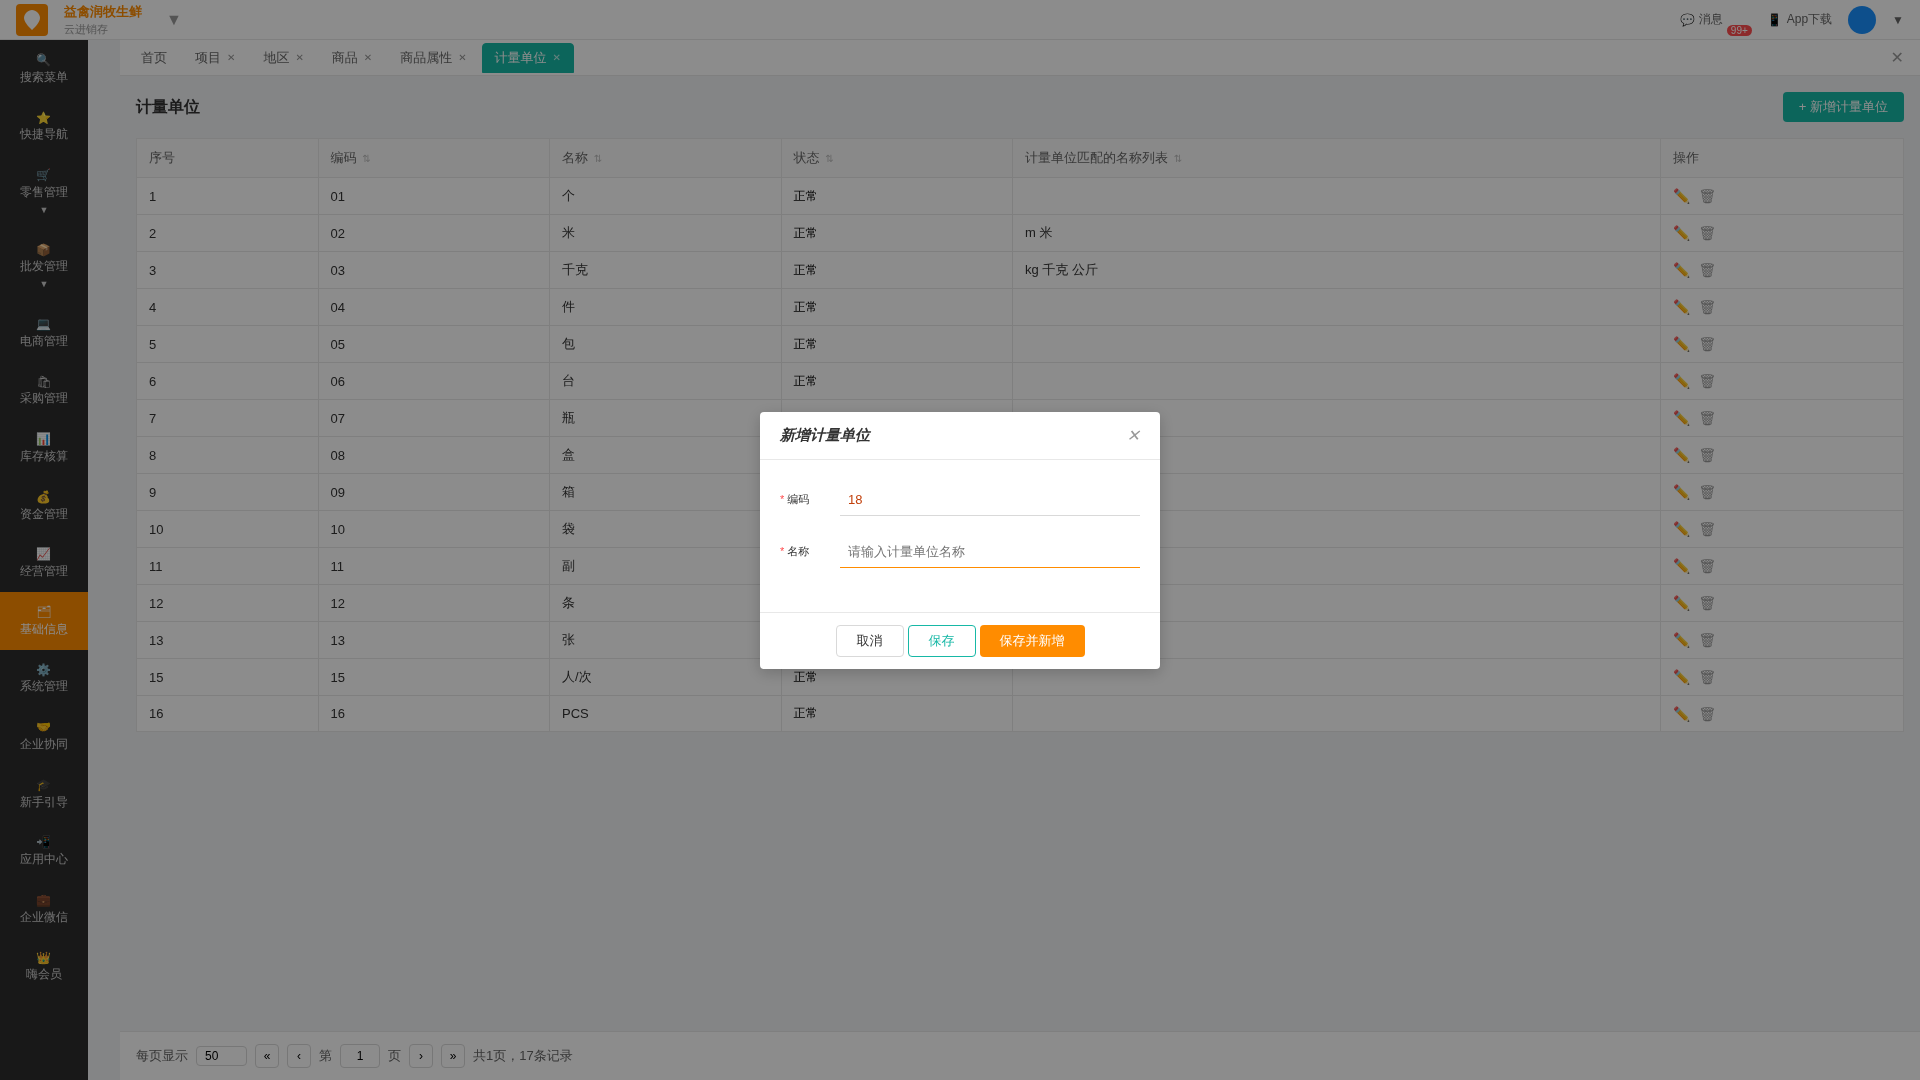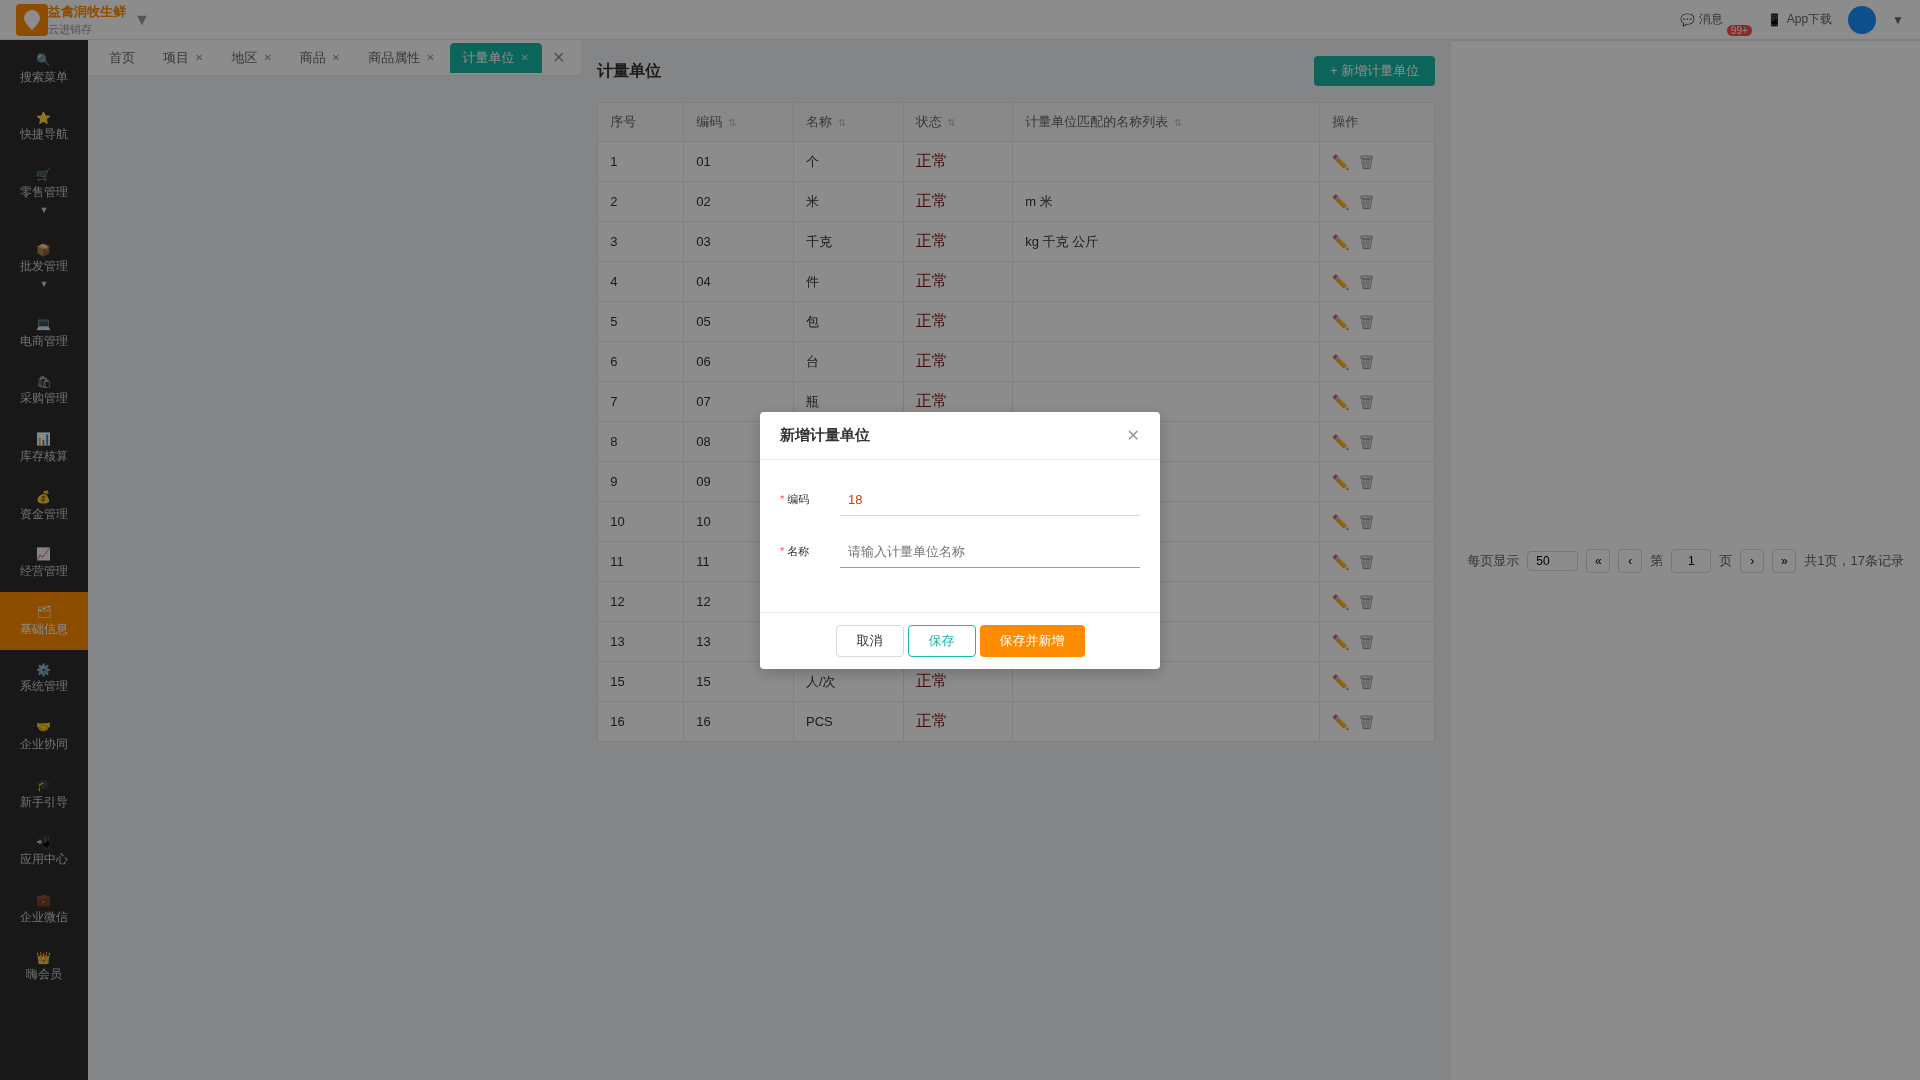--- a/index.html
+++ b/index.html
@@ -12,21 +12,21 @@
       border-bottom: 1px solid #e8e8e8;
       display: flex;
       align-items: center;
       padding: 0 16px;
       justify-content: space-between;
       flex-shrink: 0;
     }
     .logo-area {
       display: flex;
       align-items: center;
-      gap: 0;
+      gap: 16px;
     }
     .logo-icon {
       width: 32px;
       height: 32px;
       background: #ff8c00;
       border-radius: 4px;
       display: flex;
       align-items: center;
       justify-content: center;
       color: white;
@@ -87,22 +87,23 @@
       font-size: 12px;
       line-height: 1.4;
       transition: background 0.2s;
     }
     .sidebar-item.active { background: #ff8c00; color: white; }
 
     
     .content-area {
       flex: 1;
       display: flex;
-      flex-direction: row;
+      flex-direction: column;
       overflow: hidden;
+      margin-left: 32px;
     }
 
     
     .tab-bar {
       background: #fff;
       border-bottom: 1px solid #e8e8e8;
       display: flex;
       align-items: center;
       padding: 0 8px;
       height: 36px;
@@ -184,22 +185,22 @@
       font-weight: normal;
       color: #666;
       white-space: nowrap;
     }
     .data-table td {
       border: 1px solid #e8e8e8;
       padding: 9px 12px;
       color: #333;
     }
     .status-normal {
-      color: #7f1d1d;
-      font-size: 16px;
+      color: #000000;
+      font-size: 12px;
     }
     .action-icons {
       display: flex;
       gap: 8px;
       align-items: center;
     }
     .action-icon {
       cursor: pointer;
       color: #999;
       font-size: 14px;
@@ -263,20 +264,21 @@
       width: 400px;
       padding: 0;
       box-shadow: 0 4px 16px rgba(0,0,0,0.2);
     }
     .modal-header {
       padding: 14px 20px;
       border-bottom: 1px solid #e8e8e8;
       display: flex;
       align-items: center;
       justify-content: space-between;
+      font-style: italic;
     }
     .modal-title { font-size: 15px; font-weight: bold; color: #333; }
     .modal-close {
       cursor: pointer;
       color: #999;
       font-size: 16px;
     }
     .modal-body {
       padding: 24px 20px;
     }

